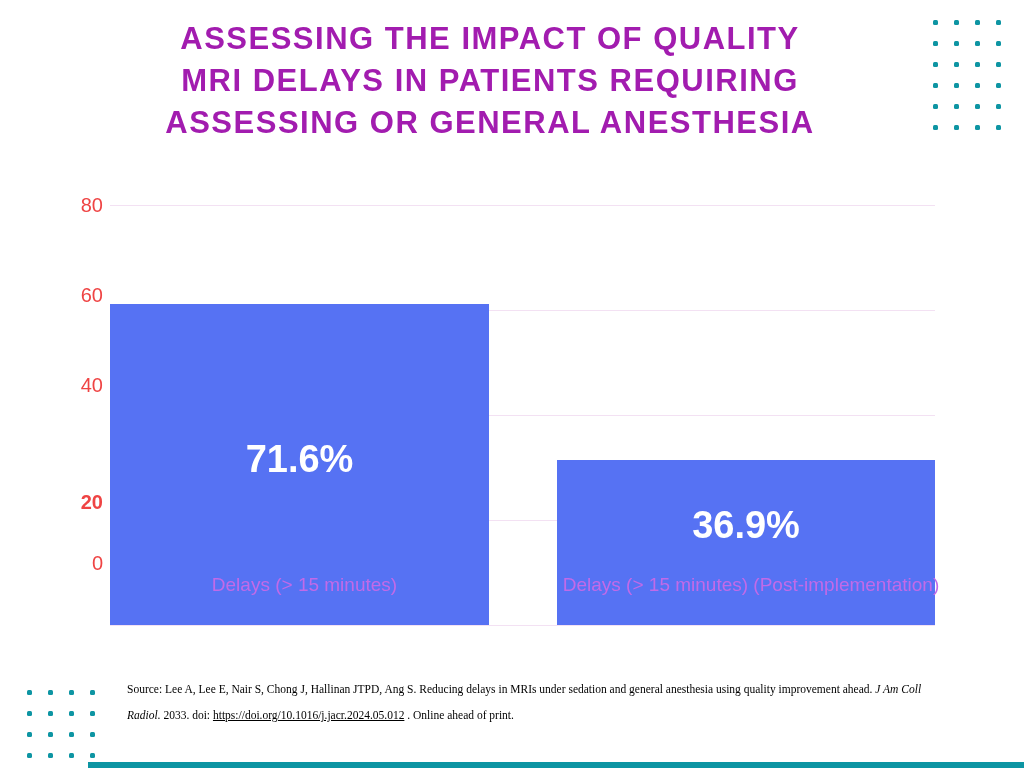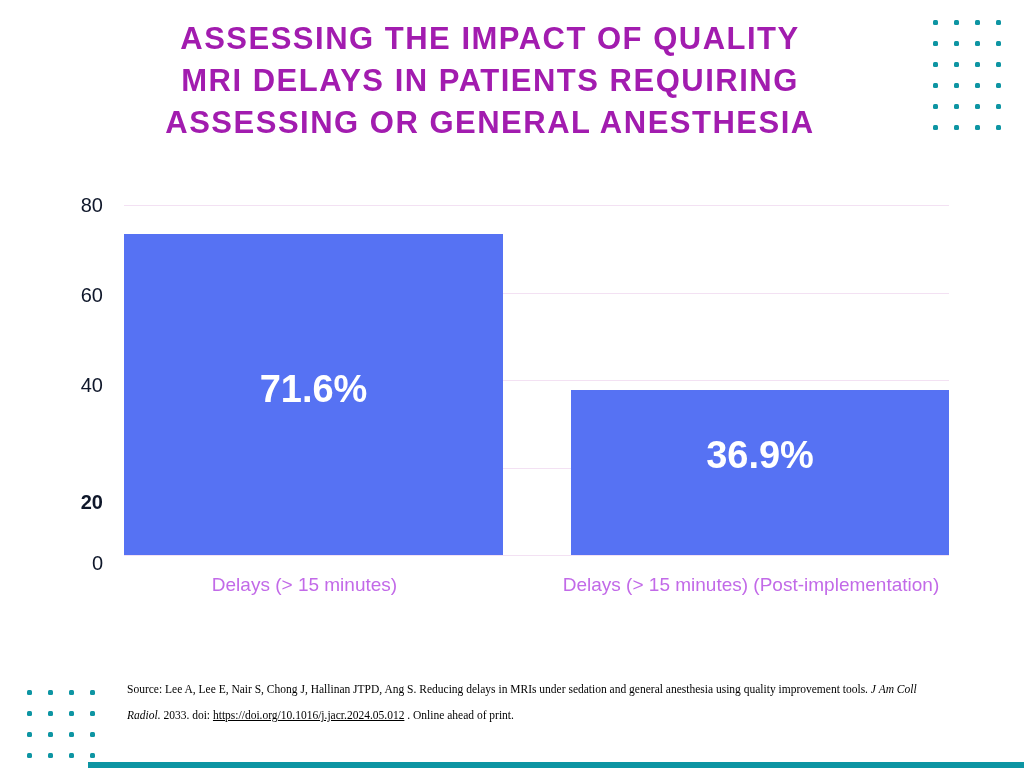--- a/index.html
+++ b/index.html
@@ -12,26 +12,26 @@
     position:absolute;left:70px;top:18px;width:840px;
     text-align:center;color:#a21caf;font-weight:bold;
     font-size:31px;line-height:42px;letter-spacing:1.5px;
   }
   
   .dots{position:absolute;display:grid;grid-template-columns:repeat(4,5px);gap:16px;}
   .dots-top-right{left:933px;top:20px;}
   .dots-bottom-left{left:27px;top:690px;}
   .dot{width:5px;height:5px;border-radius:1.5px;background:#0d95a3;}
   
-  .plot{position:absolute;left:124px;top:205px;width:825px;height:350px;}
+  .plot{position:absolute;left:110px;top:205px;width:825px;height:420px;}
   .gridline{position:absolute;left:0;width:100%;height:1px;background:#f3e1f3;}
   .gl-0{top:0;} .gl-1{top:25%;} .gl-2{top:50%;} .gl-3{top:75%;} .gl-4{top:100%;}
   .ytick{
     position:absolute;left:35px;width:68px;text-align:right;
-    color:#0f172a;font-size:20px;line-height:20px;
+    color:#ef4444;font-size:20px;line-height:20px;
   }
   .yt-0{top:195px;} .yt-1{top:285px;} .yt-2{top:375px;} .yt-3{top:492px;font-weight:bold;} .yt-4{top:553px;}
   .bar{position:absolute;bottom:0;background:#5672f3;}
   .bar-1{left:0;width:379px;height:321px;}
   .bar-2{left:447px;width:378px;height:165px;}
   .bar-label{
     position:absolute;left:0;width:100%;text-align:center;
     color:#ffffff;font-weight:bold;font-size:38px;line-height:45px;
   }
   .bl-1{top:133px;}
@@ -126,17 +126,17 @@
   </div>
   <div class="bar bar-2">
     <div class="bar-label bl-2">36.9%</div>
   </div>
 </div>
 
 <div class="xlabel xl-1">Delays (&gt; 15 minutes)</div>
 <div class="xlabel xl-2">Delays (&gt; 15 minutes) (Post-implementation)</div>
 
 <div class="source">
-  <div class="line line1"><span>Source: Lee A, Lee E, Nair S, Chong J, Hallinan JTPD, Ang S. Reducing delays in MRIs under sedation and general anesthesia using quality improvement tools. </span><span class="italic">J Am Coll</span></div>
+  <div class="line line1"><span>Source: Lee A, Lee E, Nair S, Chong J, Hallinan JTPD, Ang S. Reducing delays in MRIs under sedation and general anesthesia using quality improvement ahead. </span><span class="italic">J Am Coll</span></div>
   <div class="line line2"><span class="italic">Radiol.</span><span> 2033. doi: </span><a class="doi-link">https://doi.org/10.1016/j.jacr.2024.05.012</a><span> . Online ahead of print.</span></div>
 </div>
 
 <div class="accent-bar"></div>
 
 </body></html>

